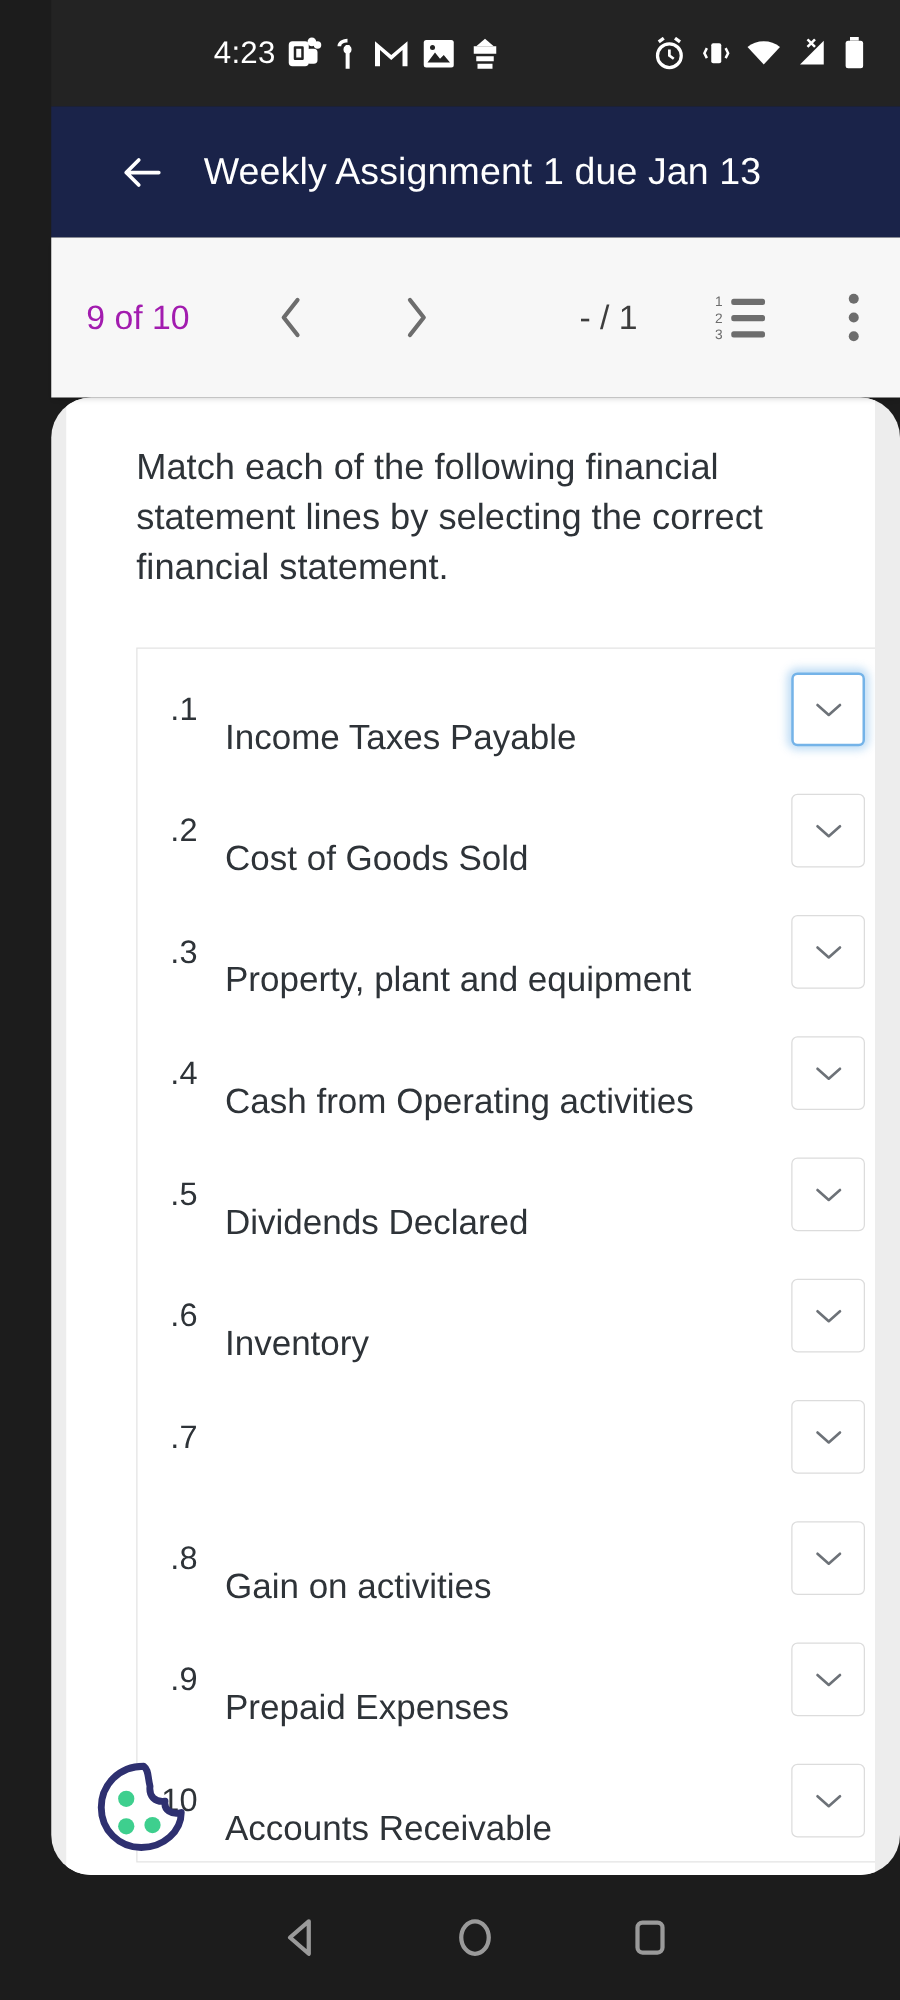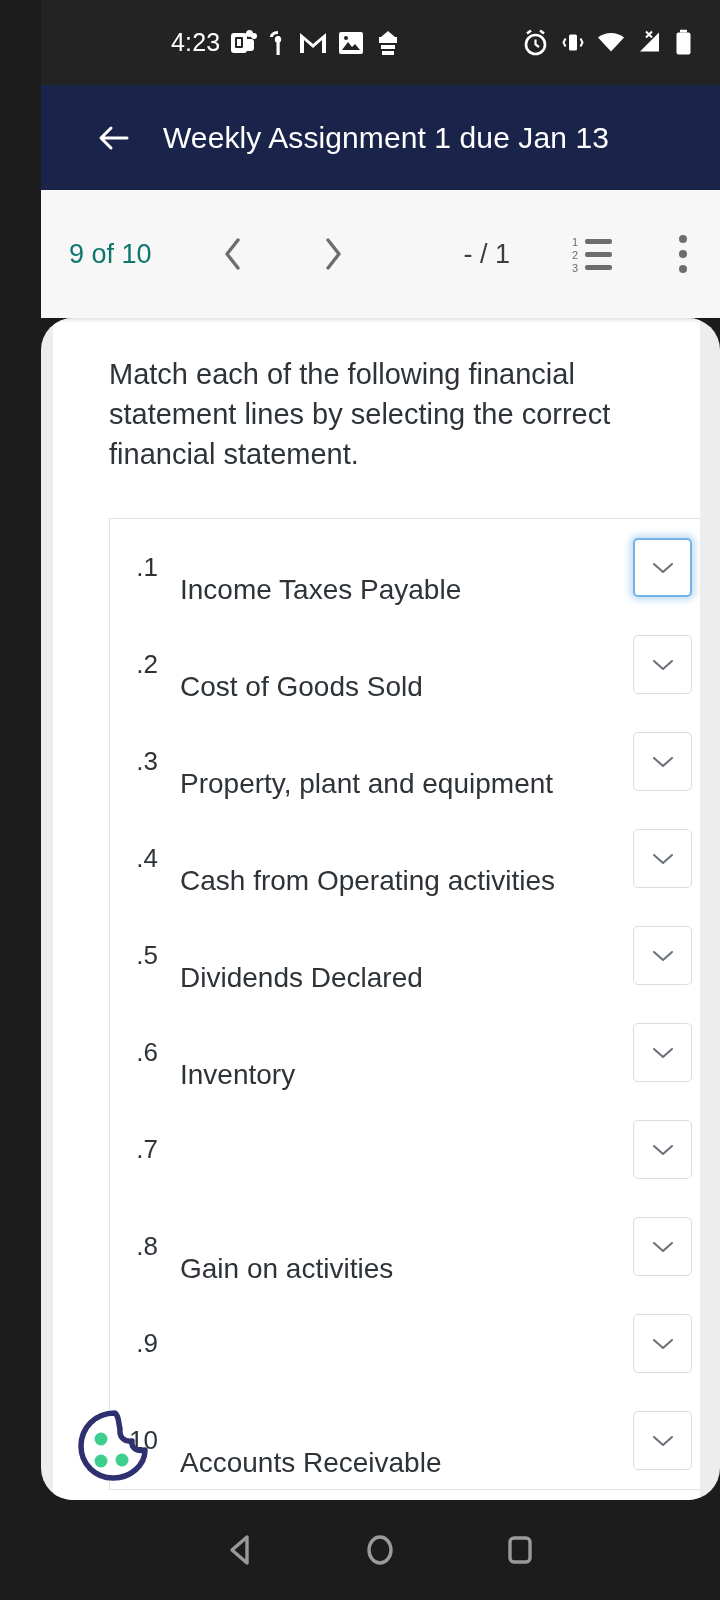--- a/index.html
+++ b/index.html
@@ -42,21 +42,21 @@
     letter-spacing: .1px; white-space: nowrap;
   }
 
   
   .toolbar {
     height: 128px; background: #f7f7f7; flex-shrink: 0;
     display: flex; align-items: center; position: relative;
     box-shadow: 0 3px 5px -2px rgba(0,0,0,.18);
     z-index: 5;
   }
-  .tb-progress { font-size: 27px; color: #0f766e; margin-left: 28px; white-space: nowrap; }
+  .tb-progress { font-size: 27px; color: #a21caf; margin-left: 28px; white-space: nowrap; }
   .tb-nav { display: flex; align-items: center; margin-left: 58px; gap: 54px; }
   .chev-btn { width: 46px; height: 46px; display: flex; align-items: center; justify-content: center; }
   .tb-score { font-size: 27px; color: #3d3d3d; margin-left: 108px; white-space: nowrap; }
   .tb-icons { display: flex; align-items: center; gap: 54px; margin-left: 62px; }
   .listnum { width: 40px; height: 34px; position: relative; }
   .listnum .ln-row { position: absolute; left: 13px; height: 5px; background: #6d6d6d; border-radius: 2px; width: 27px; }
   .listnum .ln-d { position: absolute; left: 0; font-size: 11px; color: #6d6d6d; font-family: "Liberation Sans", sans-serif; line-height: 1; }
   .kebab { width: 34px; height: 38px; display:flex; flex-direction:column; align-items:center; justify-content:space-between; }
   .kebab span { width: 8px; height: 8px; background: #6d6d6d; border-radius: 50%; display:block; }
 
@@ -299,20 +299,21 @@
             <div class="mnum">8.</div>
             <div class="mlabel">Gain on activities</div>
             <div class="mselect">
               <svg width="22" height="14" viewBox="0 0 22 14">
                 <path d="M2 3 L11 11 L20 3" stroke="#6d7278" stroke-width="2.1" fill="none" stroke-linecap="round" stroke-linejoin="round"></path>
               </svg>
             </div>
           </div>
           <div class="mrow">
             <div class="mnum">9.</div>
+            <div class="mlabel">Prepaid Expenses</div>
             <div class="mselect">
               <svg width="22" height="14" viewBox="0 0 22 14">
                 <path d="M2 3 L11 11 L20 3" stroke="#6d7278" stroke-width="2.1" fill="none" stroke-linecap="round" stroke-linejoin="round"></path>
               </svg>
             </div>
           </div>
           <div class="mrow">
             <div class="mnum">10.</div>
             <div class="mlabel">Accounts Receivable</div>
             <div class="mselect">

